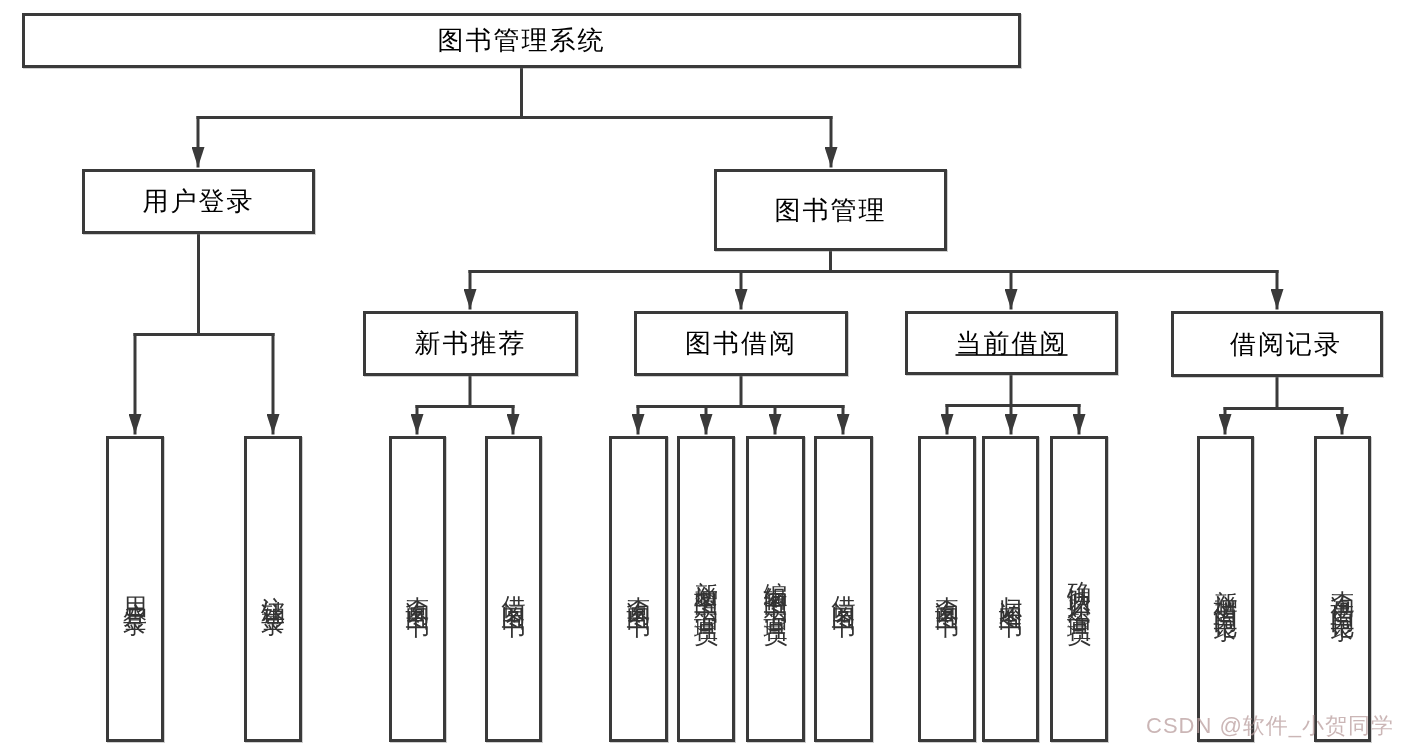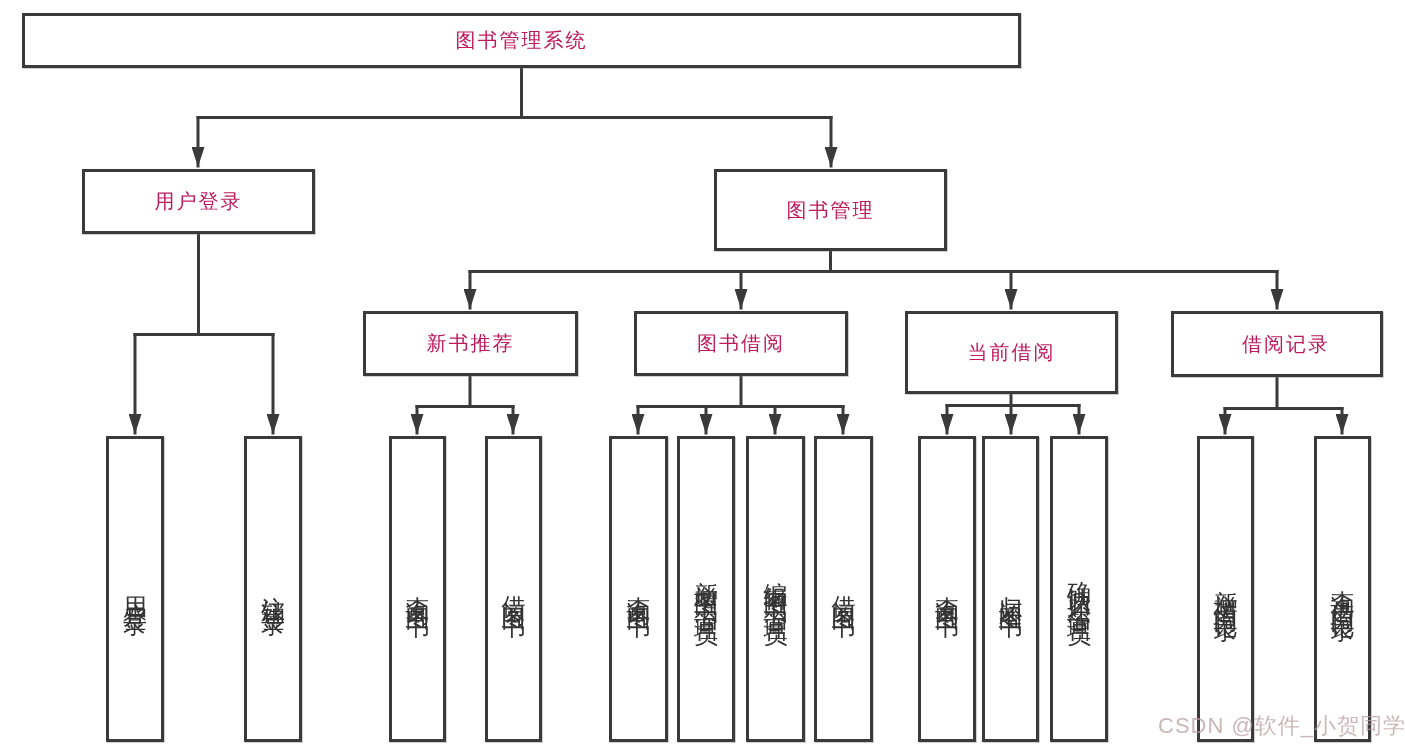--- a/index.html
+++ b/index.html
@@ -28,42 +28,41 @@
     position: absolute;
     border: 3px solid #3a3a3a;
     background: #ffffff;
     box-sizing: border-box;
     display: flex;
     align-items: center;
     justify-content: center;
     box-shadow: 1px 1px 0 rgba(120,120,120,0.35);
   }
   .node-label {
-    font-size: 20px;
+    font-size: 26px;
     letter-spacing: 2px;
-    color: #be185d;
+    color: #000000;
     white-space: nowrap;
   }
   .leaf .leaf-label {
     writing-mode: vertical-rl;
     font-size: 24px;
     letter-spacing: 6px;
     color: #333333;
     line-height: 1;
   }
   .watermark {
     position: absolute;
     left: 1146px;
     top: 711px;
     font-size: 22px;
     letter-spacing: 1px;
     color: rgba(186, 158, 158, 0.75);
     white-space: nowrap;
     pointer-events: none;
-    margin-left: 12px;
   }
 </style>
 </head>
 <body>
 
 <div class="canvas">
 
   <svg class="connectors" viewBox="0 0 1405 747" xmlns="http://www.w3.org/2000/svg">
     <defs>
       <marker id="ah" viewBox="0 0 20 13" refX="19" refY="6.5" markerWidth="20" markerHeight="13" markerUnits="userSpaceOnUse" orient="auto">
@@ -117,21 +116,21 @@
   <div class="node" style="left:714px; top:169px; width:233px; height:82px;">
     <span class="node-label">图书管理</span>
   </div>
 
   <div class="node" style="left:363px; top:311px; width:215px; height:65px;">
     <span class="node-label">新书推荐</span>
   </div>
   <div class="node" style="left:634px; top:311px; width:214px; height:65px;">
     <span class="node-label">图书借阅</span>
   </div>
-  <div class="node" style="left:905px; top:311px; width:213px; height:83px;">
+  <div class="node" style="left:905px; top:311px; width:213px; height:64px;text-decoration:underline;">
     <span class="node-label">当前借阅</span>
   </div>
   <div class="node" style="left:1171px; top:311px; width:212px; height:66px;padding-left:18px;">
     <span class="node-label">借阅记录</span>
   </div>
 
   <div class="node leaf" style="left:106px; top:436px; width:58px; height:306px;">
     <span class="leaf-label">用户登录</span>
   </div>
   <div class="node leaf" style="left:244px; top:436px; width:58px; height:306px;">

